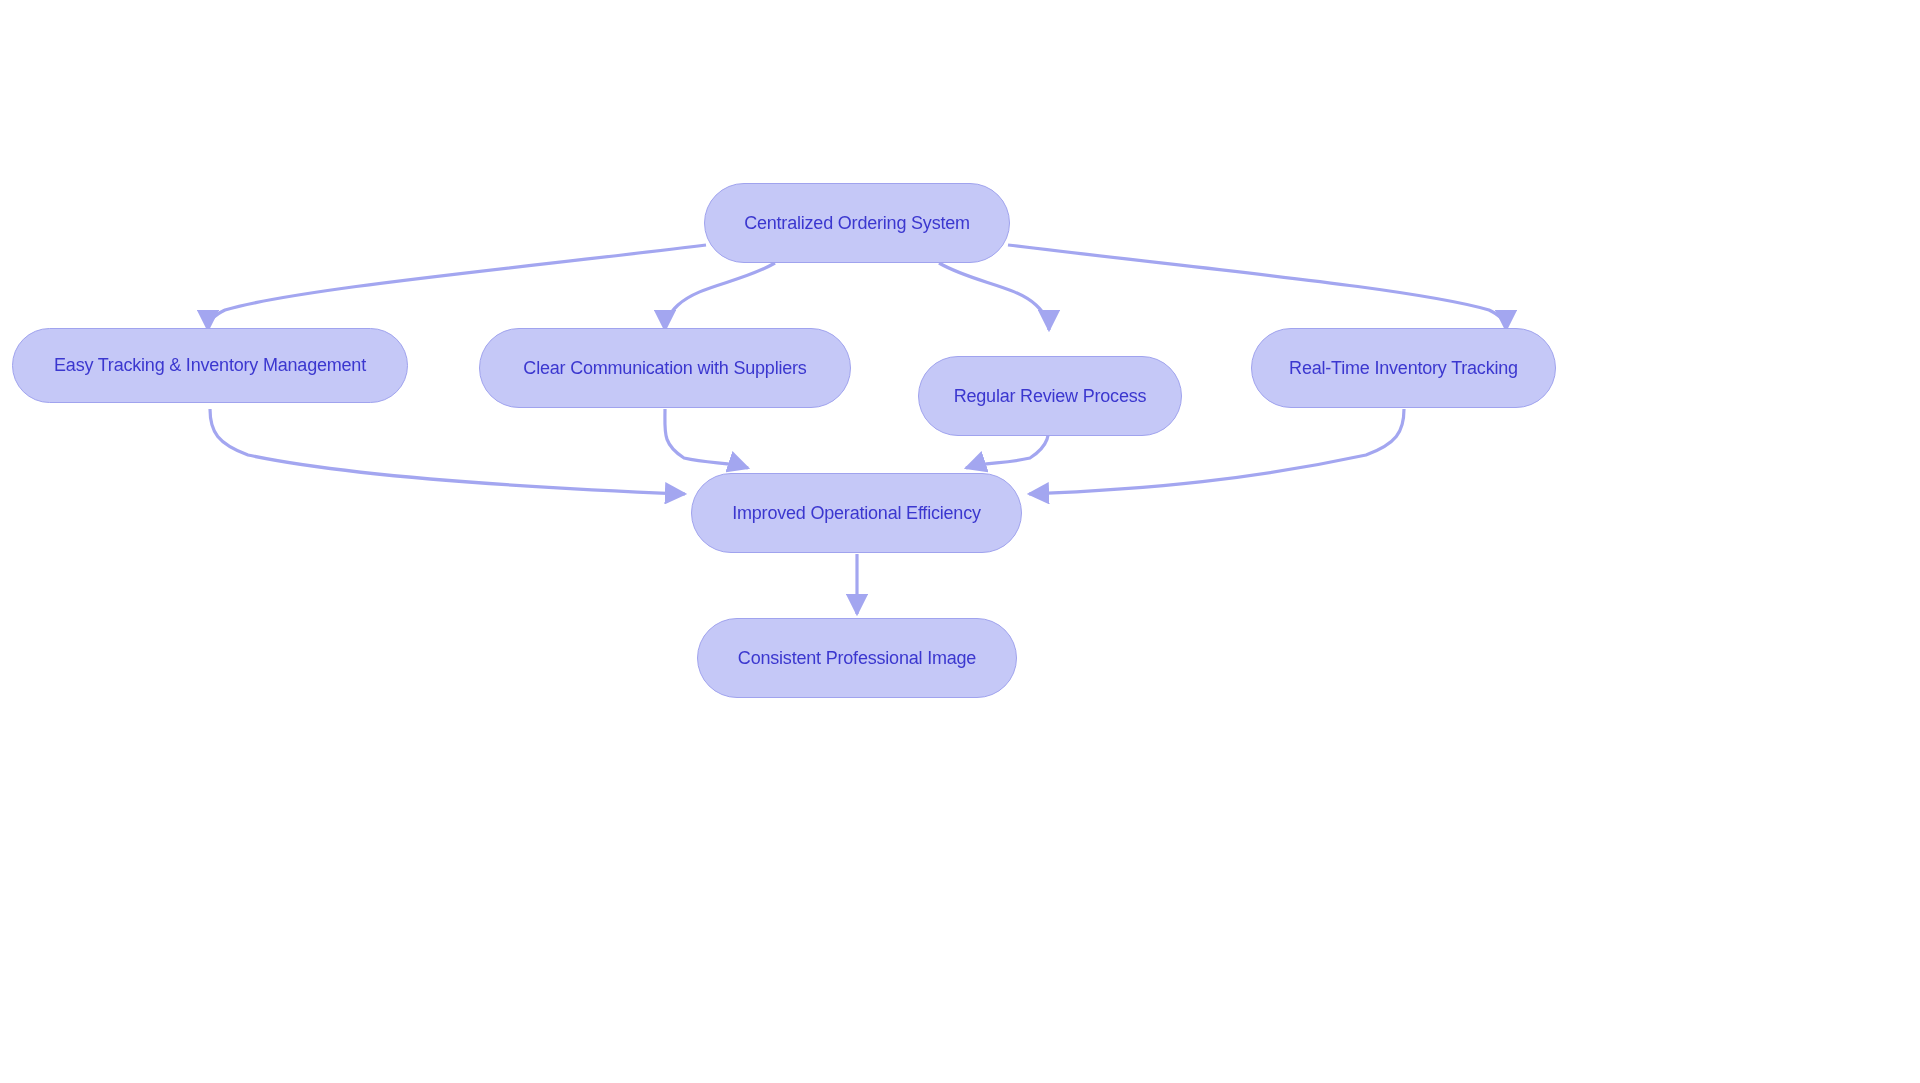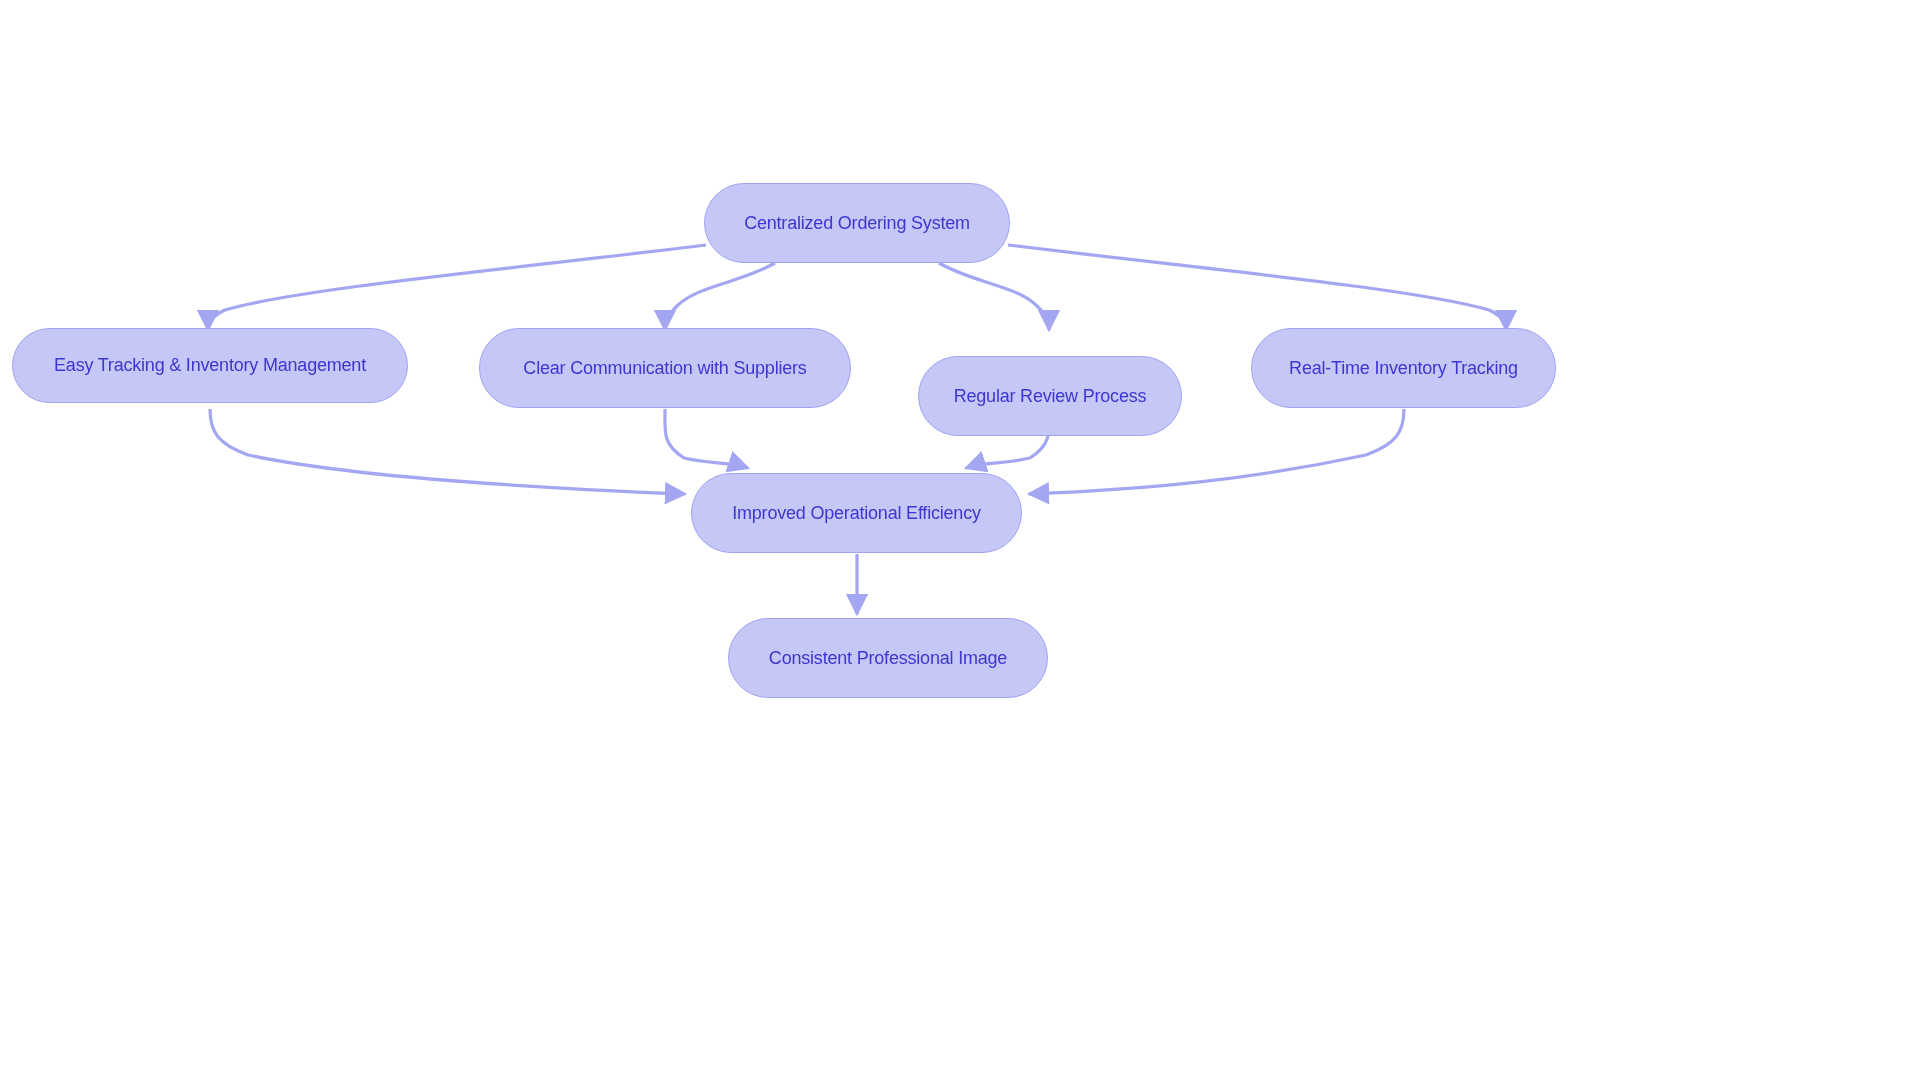--- a/index.html
+++ b/index.html
@@ -89,17 +89,17 @@
   </div>
 
   <div class="node" style="left:691px; top:473px; width:331px; height:80px;">
     <span>Improved Operational Efficiency</span>
   </div>
 
   <div class="node" style="left:1251px; top:328px; width:305px; height:80px;">
     <span>Real-Time Inventory Tracking</span>
   </div>
 
-  <div class="node" style="left:697px; top:618px; width:320px; height:80px;margin-left:31px;">
+  <div class="node" style="left:697px; top:618px; width:320px; height:80px;">
     <span>Consistent Professional Image</span>
   </div>
 
 </div>
 
 </body></html>

